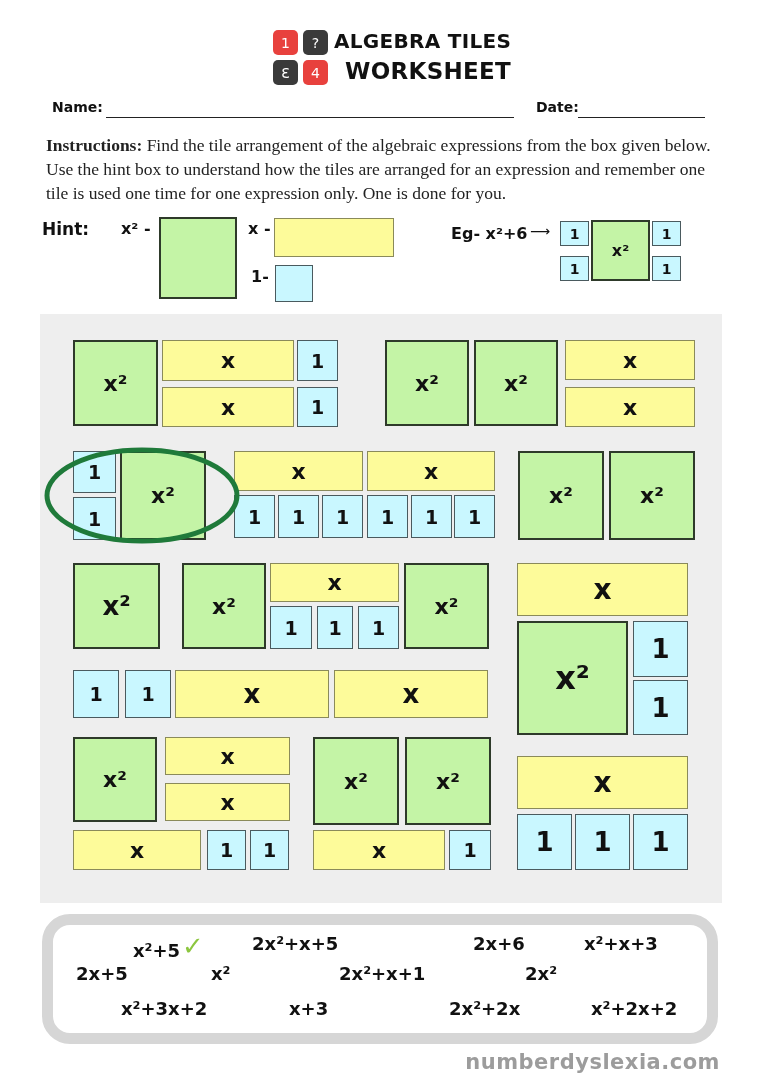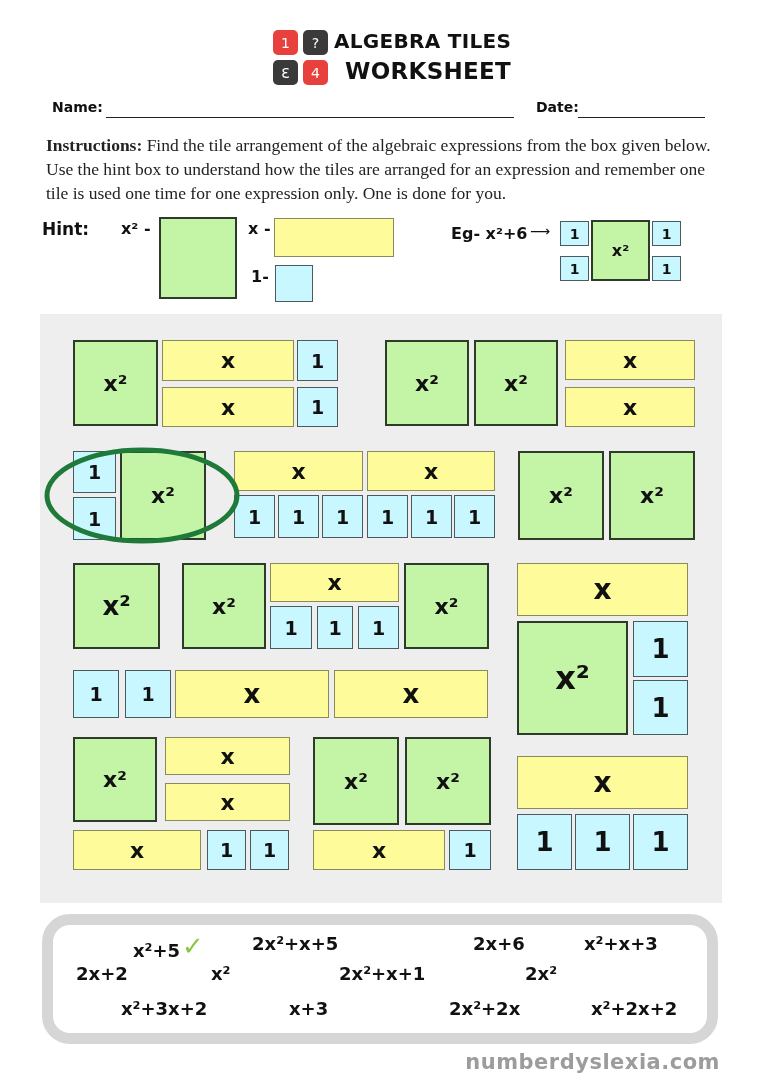--- a/index.html
+++ b/index.html
@@ -235,21 +235,21 @@
 <svg class="abs" id="highlight" style="left:0;top:0;" width="768" height="1087">
   <ellipse id="hl-ellipse" fill="none" stroke-width="5" cx="142" cy="495.5" rx="95" ry="45.5" stroke="#1f7a3a"></ellipse>
 </svg>
 
 <div class="answer-box"></div>
 <div id="answers">
     <div class="expr" style="left: 133px; top: 933px;"><span>x²+5</span><span style="color: rgb(140, 198, 63); font-size: 26px; margin-left: 2px; position: relative; top: -2px;">✓</span></div>
     <div class="expr" style="left: 252px; top: 933px;"><span>2x²+x+5</span></div>
     <div class="expr" style="left: 447px; top: 933px; margin-left: 26px;"><span>2x+6</span></div>
     <div class="expr" style="left: 584px; top: 933px;"><span>x²+x+3</span></div>
-    <div class="expr" style="left: 76px; top: 963px;"><span>2x+2</span></div>
+    <div class="expr" style="left: 76px; top: 963px;"><span>2x+5</span></div>
     <div class="expr" style="left: 211px; top: 963px;"><span>x²</span></div>
     <div class="expr" style="left: 339px; top: 963px; text-align: right;"><span>2x²+x+1</span></div>
     <div class="expr" style="left: 525px; top: 963px;"><span>2x²</span></div>
     <div class="expr" style="left: 121px; top: 998px;"><span>x²+3x+2</span></div>
     <div class="expr" style="left: 289px; top: 998px;"><span>x+3</span></div>
     <div class="expr" style="left: 449px; top: 998px;"><span>2x²+2x</span></div>
     <div class="expr" style="left: 591px; top: 998px;"><span>x²+2x+2</span></div>
   </div>
 
 <div class="footer">numberdyslexia.com</div>

